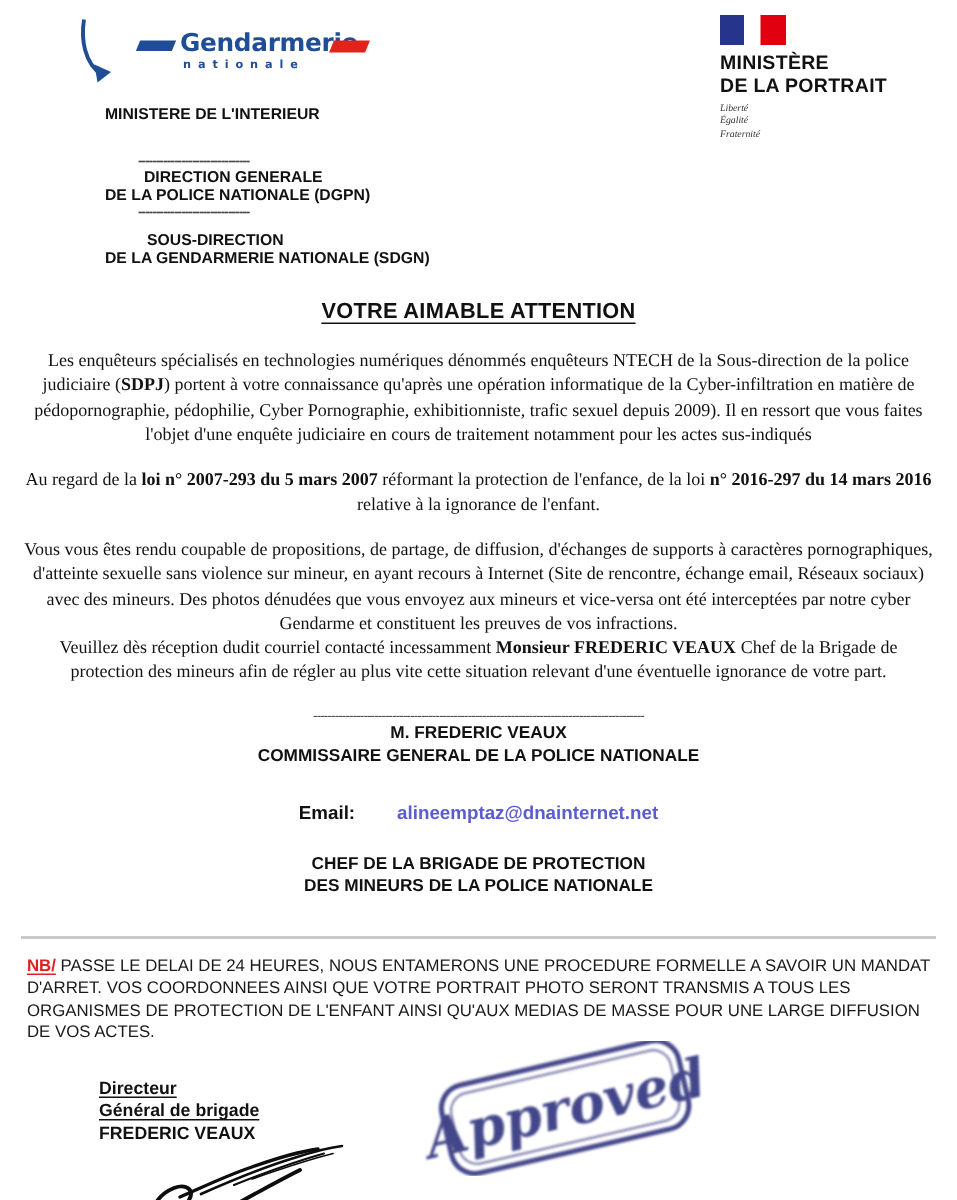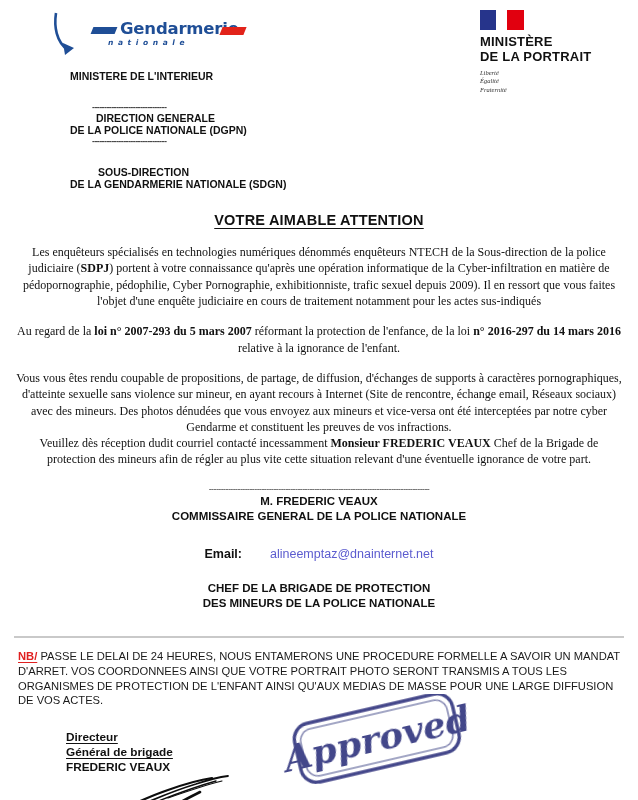--- a/index.html
+++ b/index.html
@@ -67,28 +67,27 @@
     left: 68px;
     top: 7px;
     font-family: "DejaVu Sans", sans-serif;
     font-size: 16.5px;
     font-weight: 700;
     color: #1f4e96;
     letter-spacing: -0.2px;
   }
   .gn-sub {
     position: absolute;
-    left: 56px;
+    left: 70px;
     top: 26px;
     font-family: "DejaVu Sans", sans-serif;
     font-size: 7.5px;
     font-weight: 700;
     color: #1f4e96;
     letter-spacing: 4.6px;
-    font-style: italic;
   }
 
   
   .mj-logo {
     position: absolute;
     left: 480px;
     top: 10px;
     width: 160px;
   }
   .mj-flag {
@@ -131,21 +130,21 @@
     font-family: "Liberation Sans", sans-serif;
     font-size: 9px;
     color: #444444;
     letter-spacing: -0.6px;
     white-space: nowrap;
     overflow: hidden;
   }
   .blk-dgpn { margin-top: 20px; }
   .blk-dgpn .l1 { margin-left: 26px; }
   .blk-dgpn .l2 { margin-left: 0px; }
-  .blk-sdgn { margin-top: 20px; }
+  .blk-sdgn { margin-top: 8px; }
   .blk-sdgn .l1 { margin-left: 28px; }
   .sep-indent { margin-left: 22px; }
 
   
   .doc-title {
     text-align: center;
     margin-top: 22px;
     font-family: "Liberation Sans", sans-serif;
     font-size: 14.5px;
     font-weight: 700;
@@ -201,21 +200,21 @@
   .email-label {
     font-family: "Liberation Sans", sans-serif;
     font-weight: 700;
     font-size: 12.5px;
     color: #111111;
   }
   .email-value {
     font-family: "Liberation Sans", sans-serif;
     font-size: 12.5px;
     color: #5c5ccf;
-    font-weight: 400;
+    font-weight: 700;
   }
   .chef-block { margin-top: 20px; }
 
   
   .hr-grey {
     margin: 24px 14px 0 14px;
     height: 2px;
     background: #c9c9c9;
     border: 0;
   }

